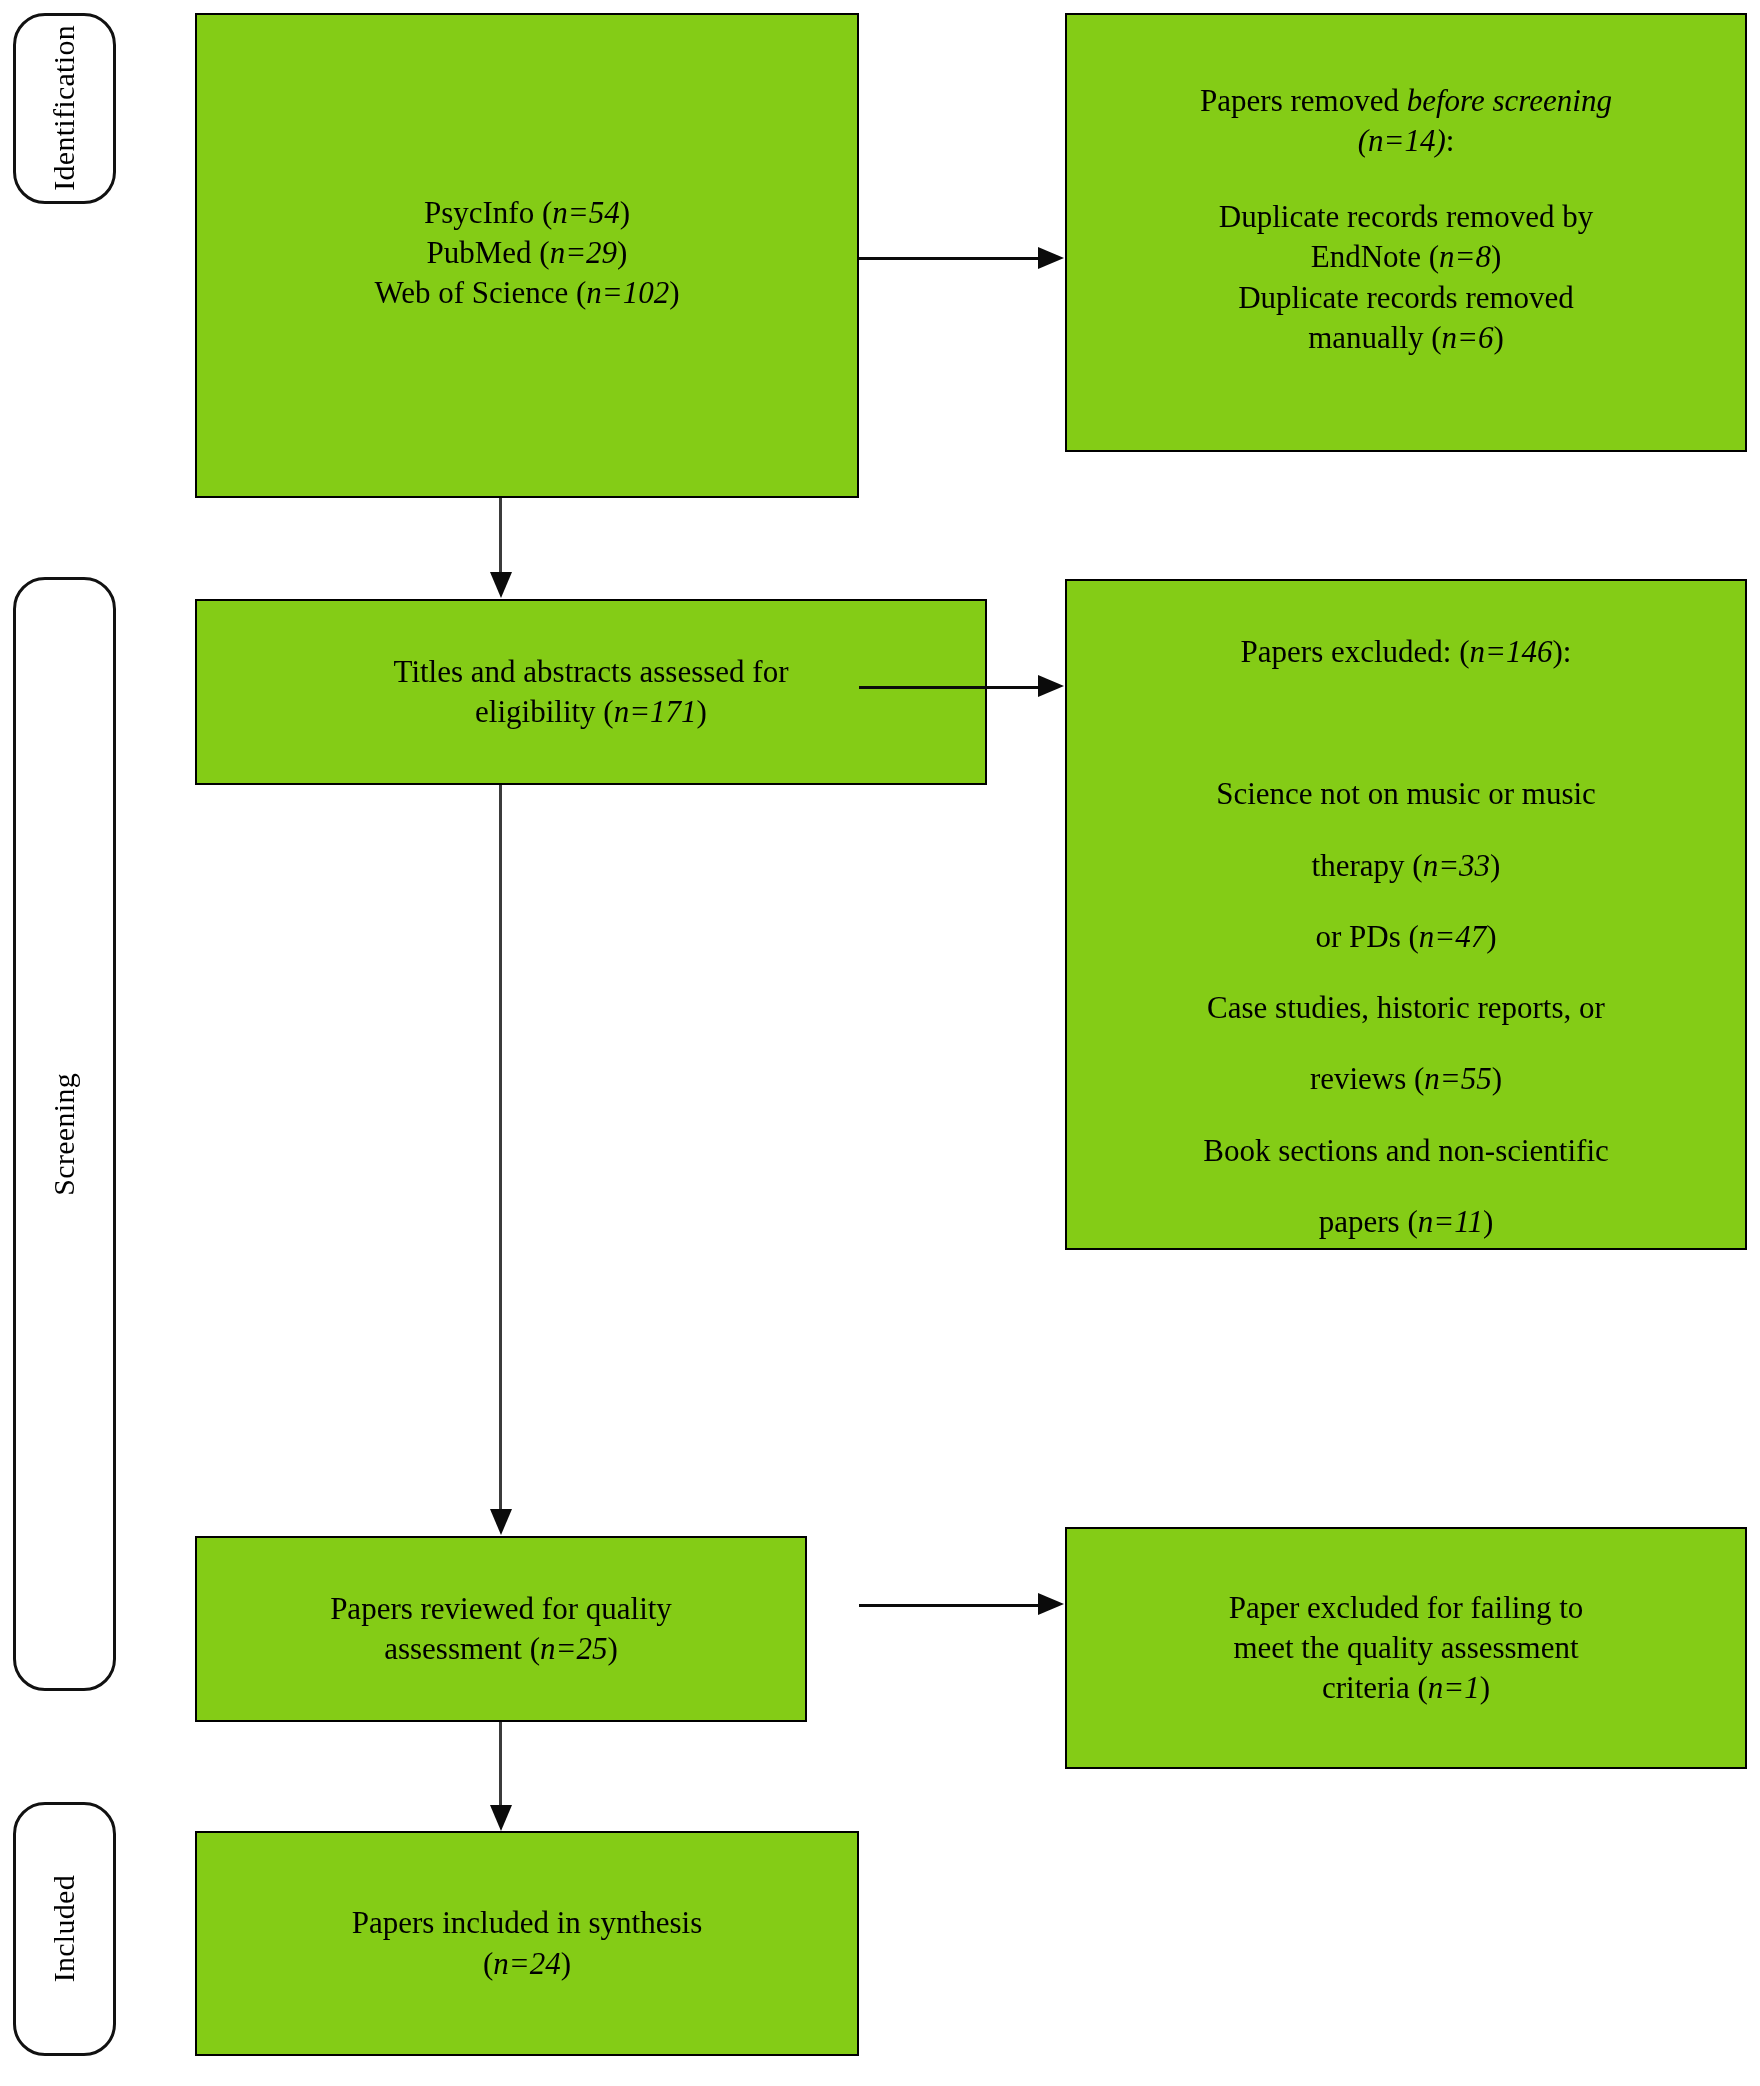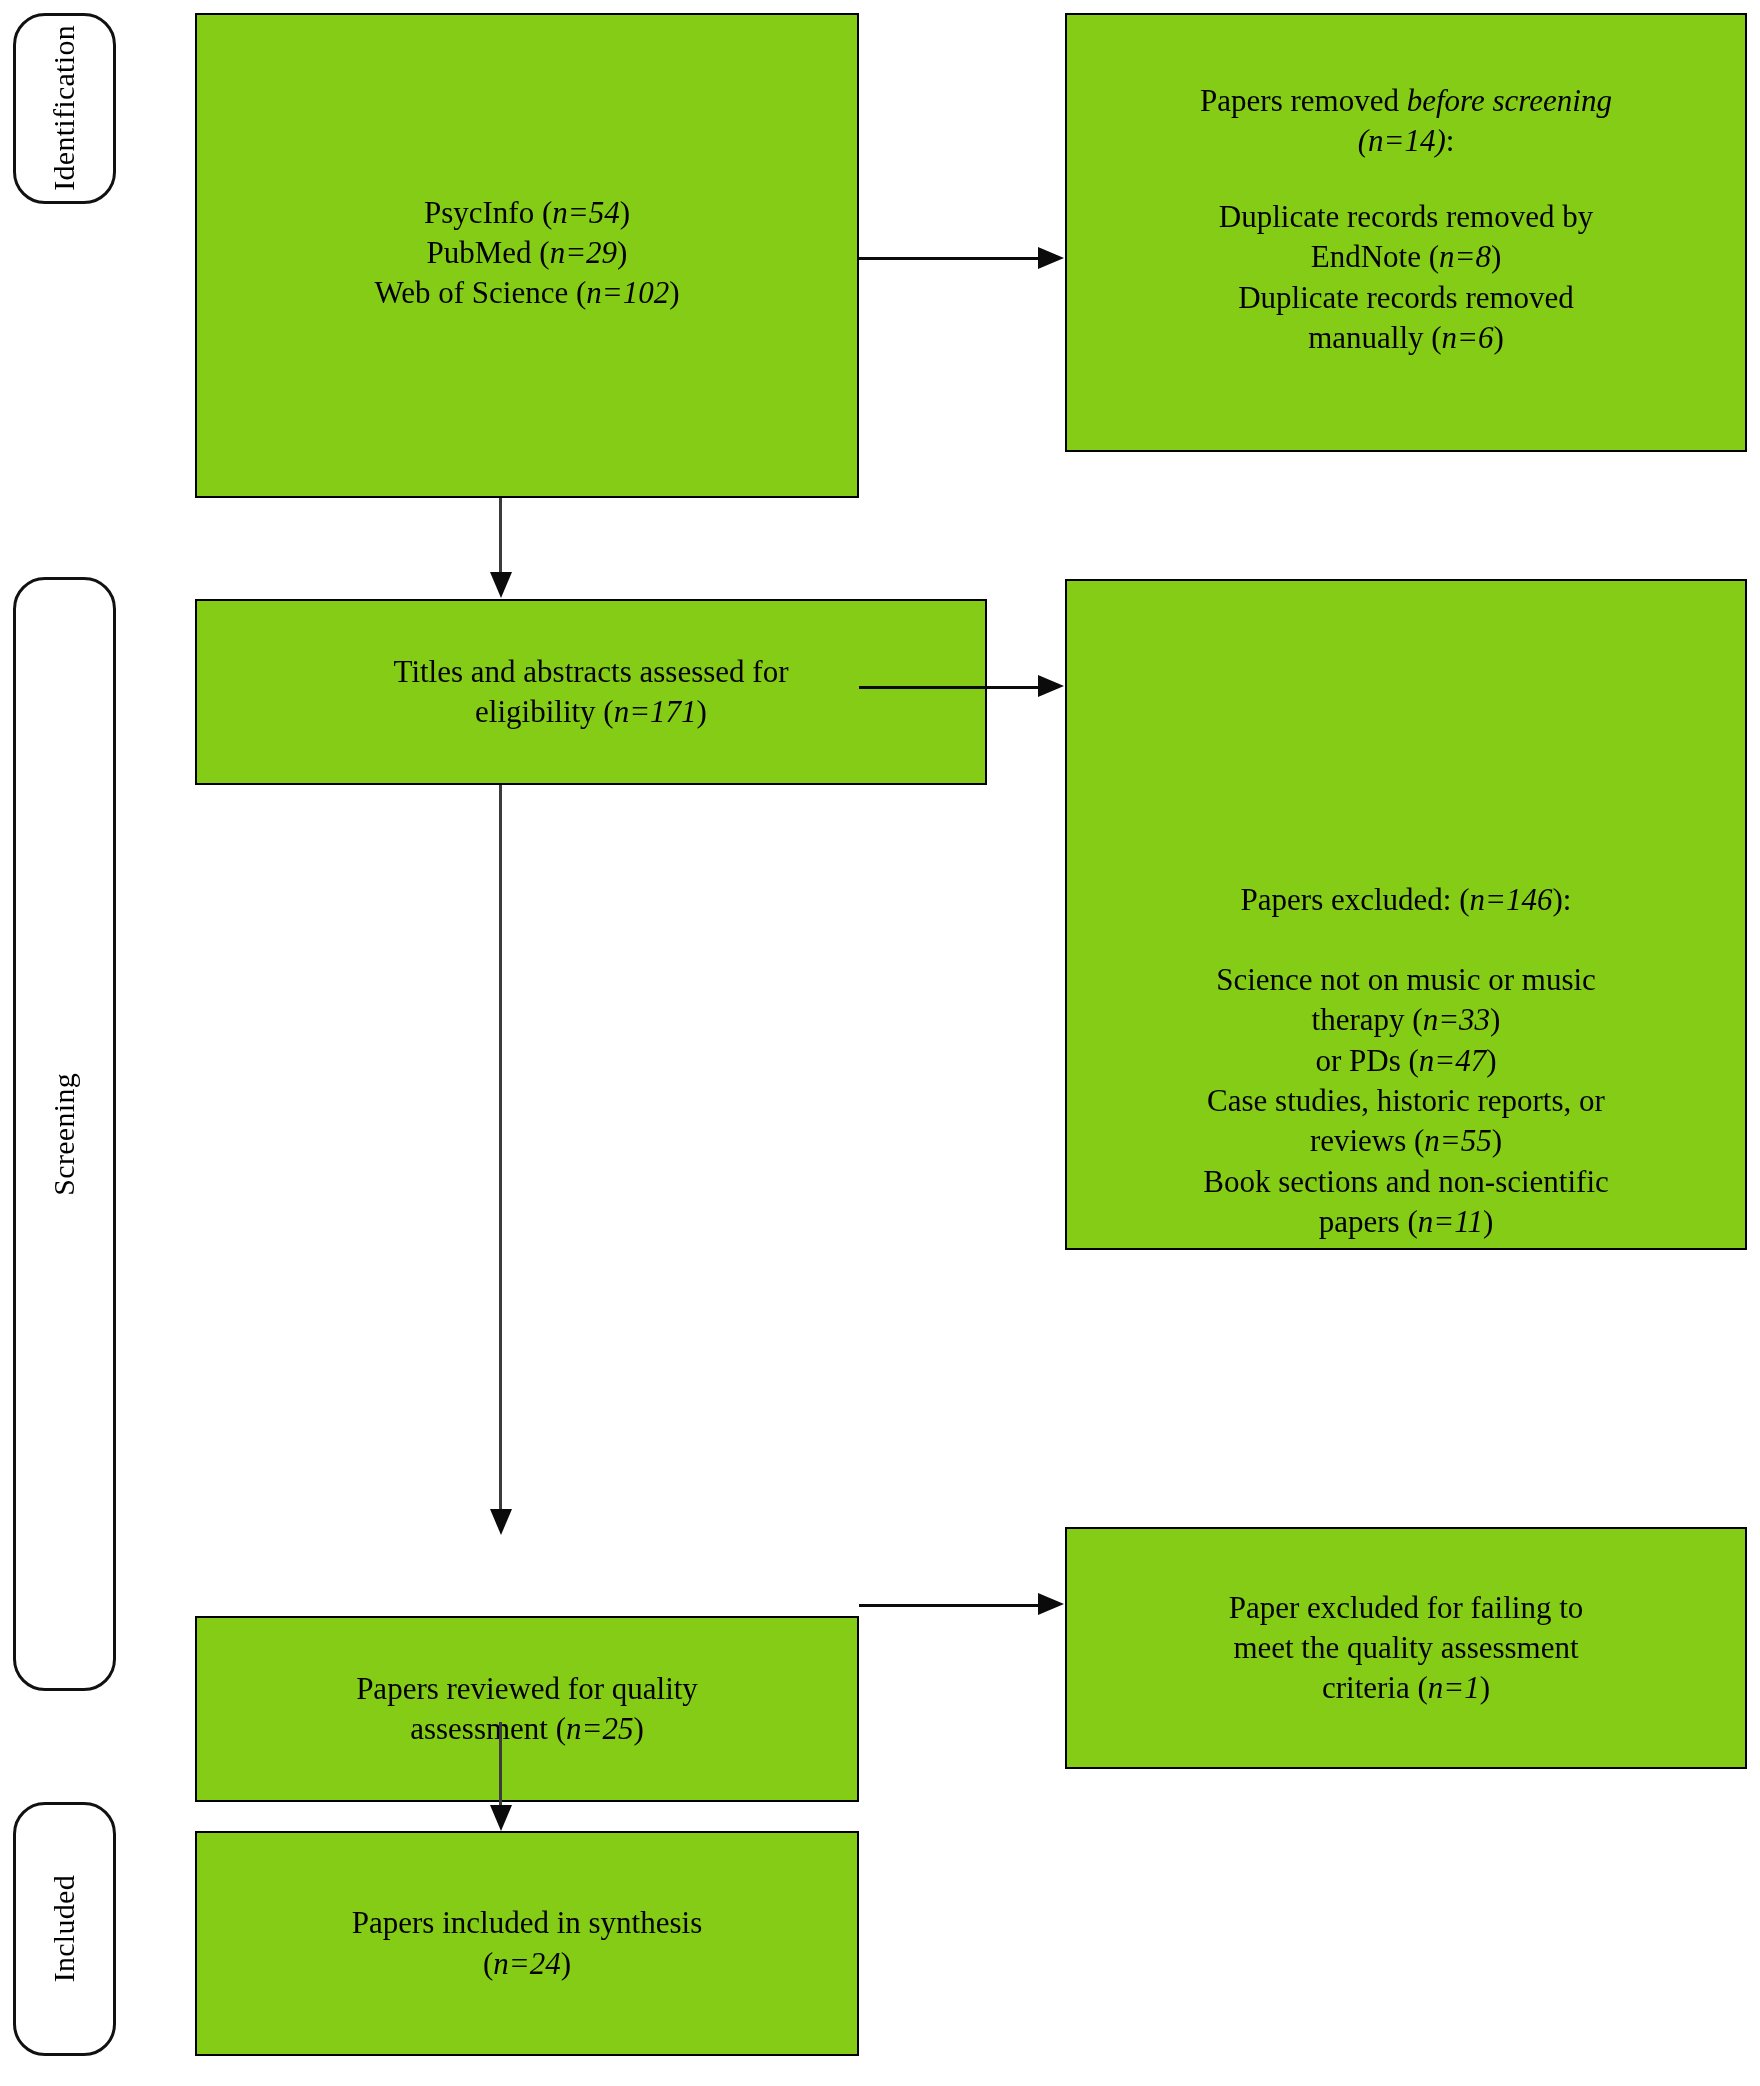--- a/index.html
+++ b/index.html
@@ -143,21 +143,21 @@
 <div class="v-line" style="left:499px; top:498px; height:76px;"></div>
 <div class="arrow-down" style="left:490px; top:572px;"></div>
 
 <div class="flow-box" style="left:195px; top:599px; width:792px; height:186px;justify-content:center;">
   <div class="line">Titles and abstracts assessed for</div>
   <div class="line">
     <span>eligibility (</span><em class="it">n=171</em><span>)</span>
   </div>
 </div>
 
-<div class="flow-box" style="left:1065px; top:579px; width:682px; height:671px; justify-content:flex-end; padding-top:51px;">
+<div class="flow-box" style="left:1065px; top:579px; width:682px; height:671px; justify-content:space-between; padding-top:51px;">
   <div class="line">
     <span>Papers excluded: (</span><em class="it">n=146</em><span>):</span>
   </div>
   <div class="gap-lg"></div>
   <div class="line">Science not on music or music</div>
   <div class="line">
     <span>therapy (</span><em class="it">n=33</em><span>)</span>
   </div>
   <div class="line">
     <span>or PDs (</span><em class="it">n=47</em><span>)</span>
@@ -171,21 +171,21 @@
     <span>papers (</span><em class="it">n=11</em><span>)</span>
   </div>
 </div>
 
 <div class="h-line" style="left:859px; top:686px; width:191px;"></div>
 <div class="arrow-right" style="left:1038px; top:675px;"></div>
 
 <div class="v-line" style="left:499px; top:785px; height:726px;"></div>
 <div class="arrow-down" style="left:490px; top:1509px;"></div>
 
-<div class="flow-box" style="left:195px; top:1616px; width:664px; height:186px;">
+<div class="flow-box" style="left:195px; top:1536px; width:612px; height:186px;">
   <div class="line">Papers reviewed for quality</div>
   <div class="line">
     <span>assessment (</span><em class="it">n=25</em><span>)</span>
   </div>
 </div>
 
 <div class="flow-box" style="left:1065px; top:1527px; width:682px; height:242px;">
   <div class="line">Paper excluded for failing to</div>
   <div class="line">meet the quality assessment</div>
   <div class="line">

